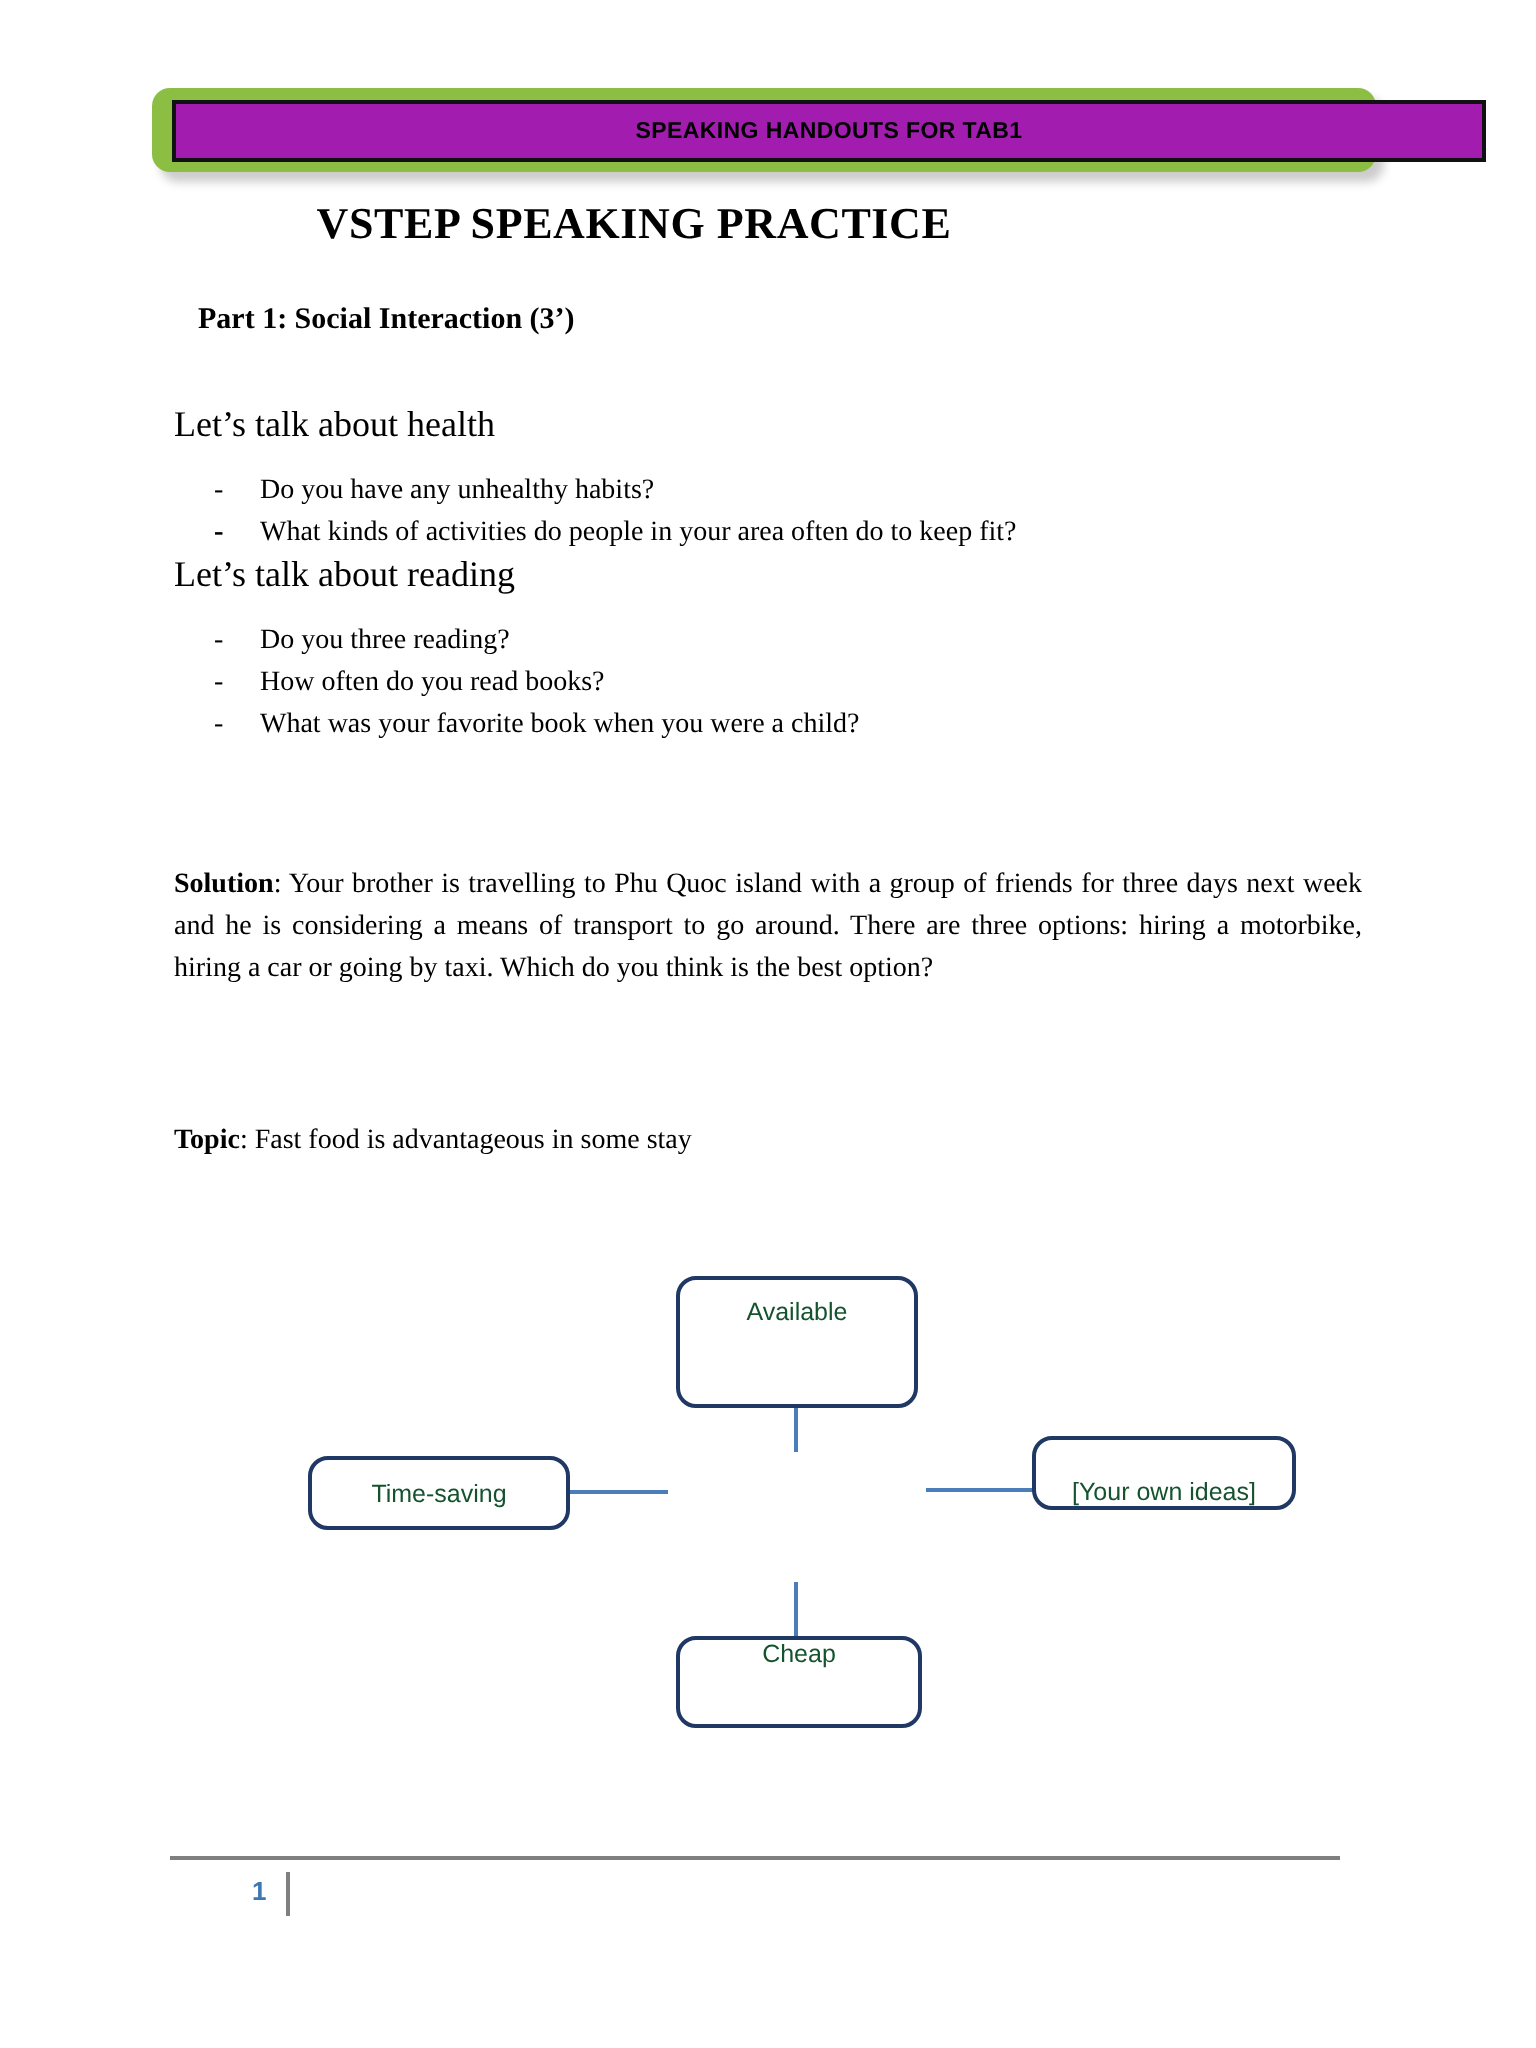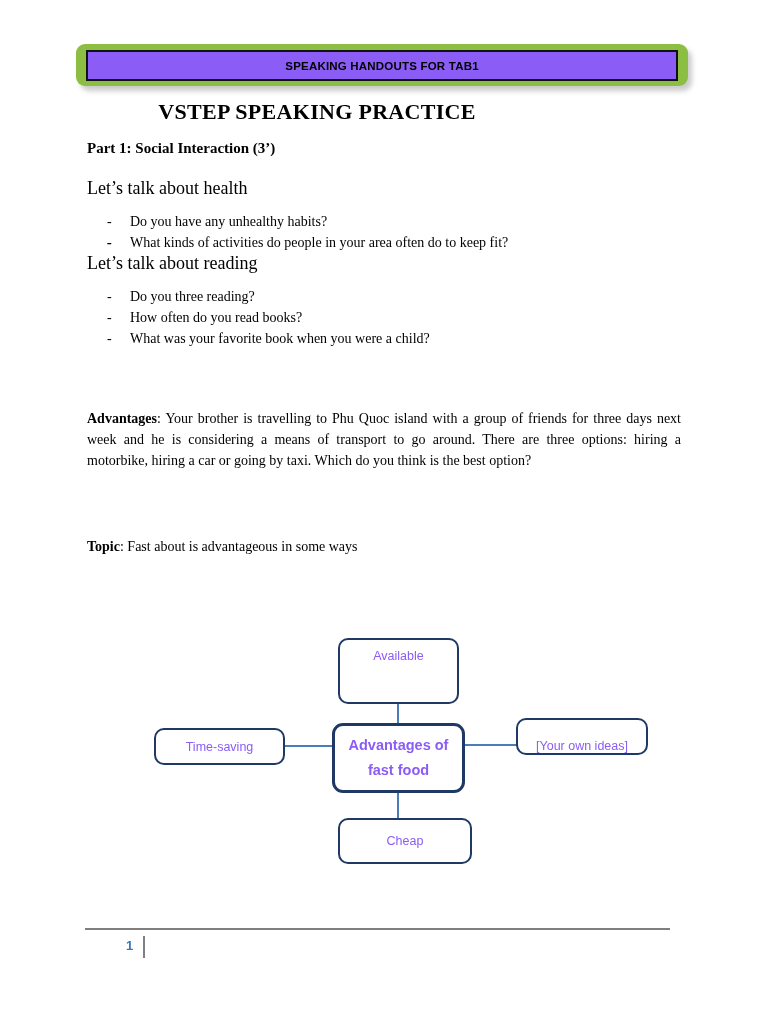--- a/index.html
+++ b/index.html
@@ -41,23 +41,23 @@
     top: 0;
     width: 612px;
     height: 42px;
     background: #8CBE43;
     border-radius: 9px;
   }
   .banner-inner {
     position: absolute;
     left: 10px;
     top: 6px;
-    width: 592px;
+    width: 657px;
     height: 31px;
-    background: #8b5cf6;
+    background: #a21caf;
     border: 2px solid #111111;
     display: flex;
     align-items: center;
     justify-content: center;
   }
   .banner-text {
     font-family: "Liberation Sans", "DejaVu Sans", sans-serif;
     font-weight: bold;
     font-size: 11.5px;
     letter-spacing: 0.2px;
@@ -79,21 +79,21 @@
   .content {
     position: absolute;
     left: 87px;
     top: 140px;
     width: 594px;
   }
 
   .part-heading {
     font-size: 15px;
     font-weight: bold;
-    margin: 0;
+    margin: 12px;
     padding: 0;
   }
   .lead-line {
     font-size: 18px;
     margin: 0;
   }
   .q-list {
     list-style: none;
     margin: 0;
     padding: 0;
@@ -128,21 +128,21 @@
     width: 530px;
     height: 238px;
   }
   .node {
     position: absolute;
     background: #ffffff;
     border: 2px solid #1F3864;
     border-radius: 10px;
     font-family: "Liberation Sans", "DejaVu Sans", sans-serif;
     font-size: 12.5px;
-    color: #8b5cf6;
+    color: #14532d;
     display: flex;
     justify-content: center;
     z-index: 3;
   }
   .node-top {
     left: 188px;
     top: 5px;
     width: 121px;
     height: 66px;
     align-items: flex-start;
@@ -158,23 +158,23 @@
   .node-right {
     left: 366px;
     top: 85px;
     width: 132px;
     height: 37px;
     align-items: flex-end;
   }
   .node-bottom {
     left: 188px;
     top: 185px;
-    width: 134px;
+    width: 123px;
     height: 46px;
-    align-items: center;
+    align-items: flex-start;
   }
   .node-center {
     left: 182px;
     top: 90px;
     width: 133px;
     height: 70px;
     border: 3px solid #1F3864;
     border-radius: 11px;
     flex-direction: column;
     align-items: center;
@@ -249,47 +249,43 @@
   <div class="sp-3"></div>
   <ul class="q-list">
     <li><span class="dash">-</span><span>Do you three reading?</span></li>
     <li><span class="dash">-</span><span>How often do you read books?</span></li>
     <li><span class="dash">-</span><span>What was your favorite book when you were a child?</span></li>
   </ul>
 
   <div style="height:38px"></div>
 
   <div class="sp-1"></div>
-  <p class="para"><b>Advantages</b><span>: Your brother is travelling to Phu Quoc island with a group of friends for three days next week and he is considering a means of transport to go around. There are three options: hiring a motorbike, hiring a car or going by taxi. Which do you think is the best option?</span></p>
+  <p class="para"><b>Solution</b><span>: Your brother is travelling to Phu Quoc island with a group of friends for three days next week and he is considering a means of transport to go around. There are three options: hiring a motorbike, hiring a car or going by taxi. Which do you think is the best option?</span></p>
 
   <div style="height:44px"></div>
 
   <div class="sp-1"></div>
-  <p class="para"><b>Topic</b><span>: Fast about is advantageous in some ways</span></p>
+  <p class="para"><b>Topic</b><span>: Fast food is advantageous in some stay</span></p>
 </div>
 
 <div class="diagram">
   <div class="connector conn-top"></div>
   <div class="connector conn-bottom"></div>
   <div class="connector conn-left"></div>
   <div class="connector conn-right"></div>
 
   <div class="node node-top">
     <span>Available</span>
   </div>
   <div class="node node-left">
     <span>Time-saving</span>
   </div>
   <div class="node node-right">
     <span>[Your own ideas]</span>
   </div>
   <div class="node node-bottom">
     <span>Cheap</span>
   </div>
-  <div class="node node-center">
-    <span>Advantages of</span>
-    <span>fast food</span>
-  </div>
 </div>
 
 <div class="footer-rule"></div>
 <div class="footer-page">1</div>
 <div class="footer-caret"></div>
 
 </body></html>

